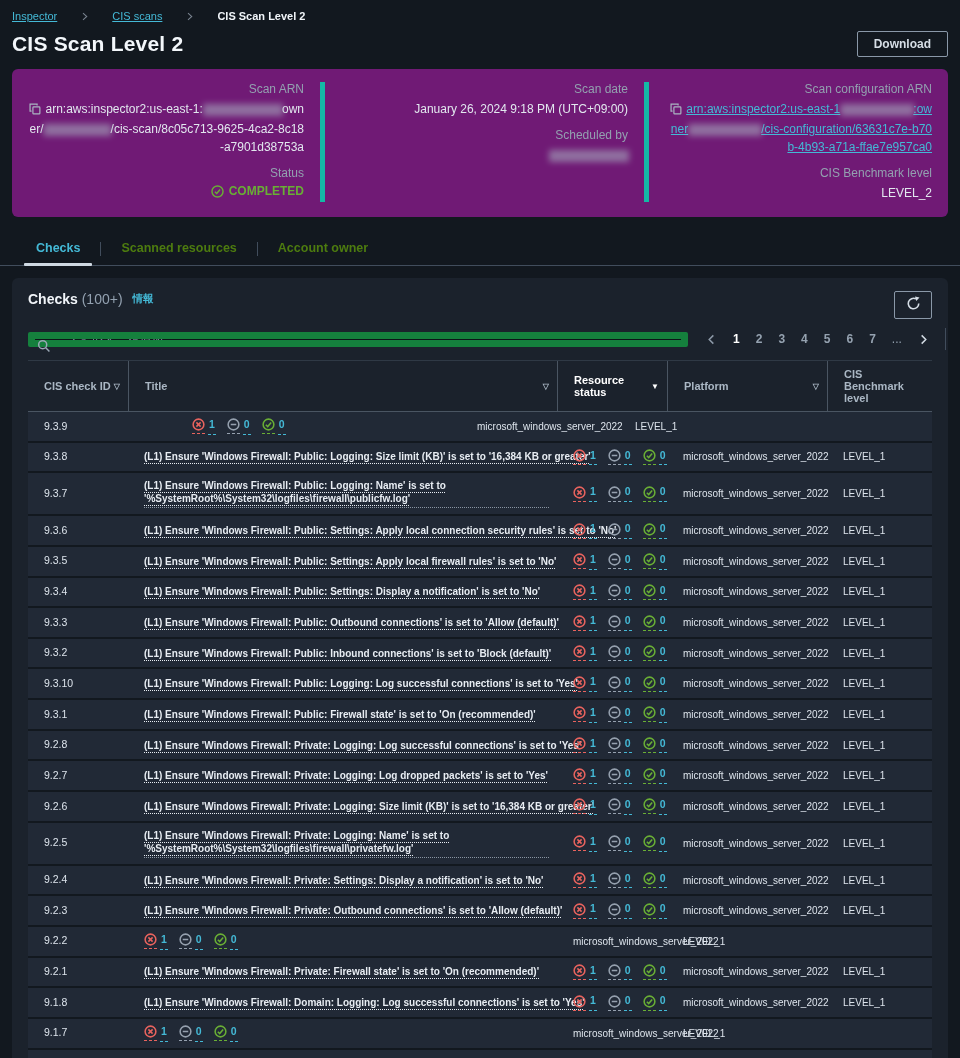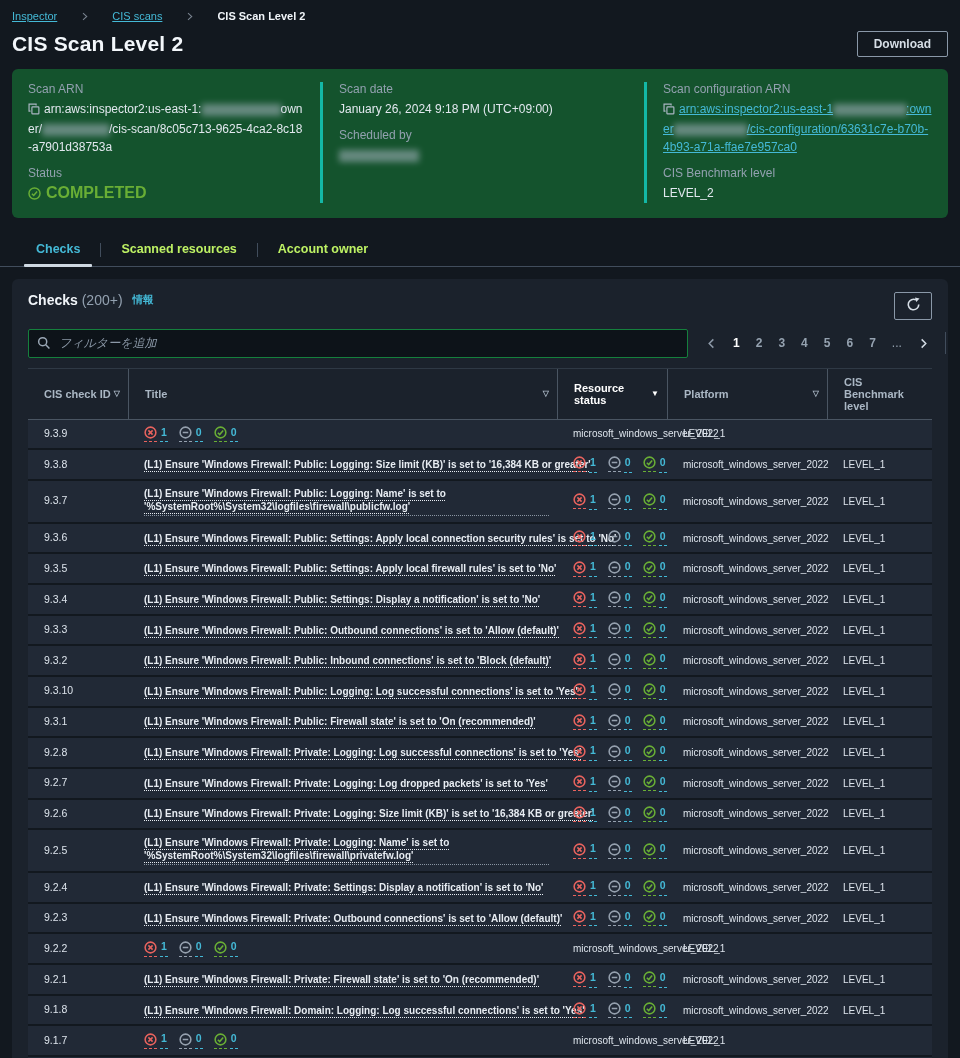--- a/index.html
+++ b/index.html
@@ -22,57 +22,57 @@
   
   .title-row { display: flex; align-items: center; justify-content: space-between; padding: 9px 12px 0 12px; }
   .page-title { color: #f3f7fb; font-size: 21px; font-weight: 700; letter-spacing: .2px; }
   .btn {
     background: transparent; border: 1px solid #8a98a8; border-radius: 2px;
     color: #d6dee6; font-weight: 700; font-size: 12px; padding: 5px 16px;
   }
 
   
   .panel {
-    background: #14532d; border-radius: 6px; margin: 12px 12px 0 12px;
+    background: #701a75; border-radius: 6px; margin: 12px 12px 0 12px; text-align: right;
   }
   .overview { display: grid; grid-template-columns: 308px 324px 1fr; padding: 13px 0 15px 0; }
   .ov-col { padding: 0 16px; }
-  .ov-col + .ov-col { border-left: 3px solid #14b8a6; }
+  .ov-col + .ov-col { border-left: 5px solid #14b8a6; }
   .field-label { color: #93a1b0; font-size: 12px; margin: 10px 0 4px 0; }
   .field-label:first-child { margin-top: 0; }
   .field-value { color: #e2e8ef; font-size: 12px; line-height: 1.5; word-break: break-all; }
   .copy-icon { color: #a9b5c2; display: inline-block; vertical-align: -2px; margin-right: 4px; }
   .link { color: #44b9d6; text-decoration: underline; word-break: break-all; }
   .redact { filter: blur(3px); opacity: .55; color: #aab6c3; font-size: 10px; letter-spacing: -1px; }
-  .status-ok { color: #69ae35; font-weight: 700; display: inline-flex; align-items: center; gap: 5px; font-size: 16px; }
+  .status-ok { color: #69ae35; font-weight: 700; display: inline-flex; align-items: center; gap: 5px; font-size: 12px; }
   .status-ok svg { display: block; }
 
   
   .tabs { display: flex; align-items: stretch; margin-top: 16px; border-bottom: 1px solid #414d5c; padding-left: 16px; }
-  .tab { display: flex; align-items: center; font-size: 12.5px; font-weight: 700; color: #bef264; padding: 8px 20px 10px 20px; position: relative; }
+  .tab { display: flex; align-items: center; font-size: 12.5px; font-weight: 700; color: #4d7c0f; padding: 8px 20px 10px 20px; position: relative; }
   .tab.active { color: #44b9d6; }
   .tab.active::after { content:""; position: absolute; left: 8px; right: 8px; bottom: -1px; height: 3px; background: #cfd9e2; border-radius: 1px; }
   .tab-sep { width: 1px; background: #414d5c; margin: 9px 0; }
 
   
   .checks-panel { background: #1b222c; border-radius: 6px 6px 0 0; margin: 12px 12px 0 12px; min-height: 820px; padding-top: 13px; }
   .checks-head { display: flex; align-items: flex-start; justify-content: space-between; padding: 0 16px; }
   .checks-title { font-size: 14px; color: #f1f5f9; }
   .checks-title b { font-weight: 700; }
   .checks-count { color: #93a1b0; font-weight: 400; }
   .info-link { color: #44b9d6; font-size: 10.5px; font-weight: 700; margin-left: 6px; text-decoration: none; vertical-align: 2px; }
   .icon-btn {
     background: transparent; border: 1px solid #8a98a8; border-radius: 2px;
     color: #d6dee6; width: 38px; height: 28px; display: inline-flex; align-items: center; justify-content: center;
   }
 
   .filter-row { display: flex; align-items: center; padding: 9px 16px 10px 16px; gap: 12px; }
   .filter-box { flex: 0 0 660px; position: relative; }
   .filter-input {
-    width: 100%; height: 29px; background: #0d1319; border: 1px solid #15803d; border-radius: 2px;
+    width: 100%; height: 15px; background: #0d1319; border: 7px solid #15803d; border-radius: 2px;
     color: #d7dee6; font-size: 12px; font-style: italic; padding: 0 24px 0 30px; outline: none;
     font-family: "Liberation Sans", sans-serif;
   }
   .filter-input::placeholder { color: #8c99a8; font-style: italic; }
   .search-icon { position: absolute; left: 9px; top: 7px; color: #9aa7b5; }
 
   .pager { display: flex; align-items: center; margin-left: auto; gap: 2px; }
   .pg-btn { background: none; border: none; color: #8d99a8; display: inline-flex; align-items: center; padding: 4px 6px; }
   .pg-btn.next { color: #d3dbe4; }
   .page { color: #95a2b0; font-size: 12px; font-weight: 700; padding: 3px 8px; cursor: pointer; }
@@ -88,21 +88,21 @@
   .th {
     color: #aab7c4; font-size: 11px; font-weight: 700; padding: 7px 8px 7px 16px;
     display: flex; align-items: center; justify-content: space-between; align-self: stretch;
   }
   .th + .th { border-left: 1px solid #4a5562; }
   .th.sorted { color: #ffffff; justify-content: flex-start; gap: 6px; }
   .sort-glyph { font-size: 8px; color: #aab7c4; }
   .th.sorted .sort-glyph { color: #ffffff; }
 
   .trow { background: #212936; border-top: 2px solid #12181f; }
-  .trow:first-child { border-top: none; }
+  .trow:first-child { border-top: none; gap: 48px; }
   .td { padding: 6px 8px 6px 16px; font-size: 10px; color: #dde4ec; line-height: 1.3; align-self: center; }
   .c-id { font-size: 10.5px; }
   .t-wrap { display: block; padding-right: 6px; }
   .t-wrap.longline { border-bottom: 1px dotted #8a95a3; padding-bottom: 2px; }
   .t-link {
     color: #e8edf3; font-weight: 700; white-space: nowrap;
     text-decoration: underline dotted; text-underline-offset: 3px; text-decoration-thickness: 1px;
   }
   .longline .t-link { white-space: normal; }
   .c-status { display: flex; align-items: center; gap: 11px; white-space: nowrap; }
@@ -181,21 +181,21 @@
   <div class="tab-sep"></div>
   <div class="tab">Scanned resources</div>
   <div class="tab-sep"></div>
   <div class="tab">Account owner</div>
 </div>
 
 <section class="checks-panel">
   <div class="checks-head">
     <div class="checks-title">
       <b>Checks</b>
-      <span class="checks-count">(200+)</span>
+      <span class="checks-count">(100+)</span>
       <a class="info-link">情報</a>
     </div>
     <button class="icon-btn">
       <span><svg width="15" height="15" viewBox="0 0 16 16">
             <path d="M13.6 8 A5.6 5.6 0 1 1 10.6 3.05" fill="none" stroke="currentColor" stroke-width="1.7"></path>
             <path d="M9.6 0.4 L14.4 1.6 L10.9 5.2 Z" fill="currentColor"></path>
           </svg></span>
     </button>
   </div>
 

